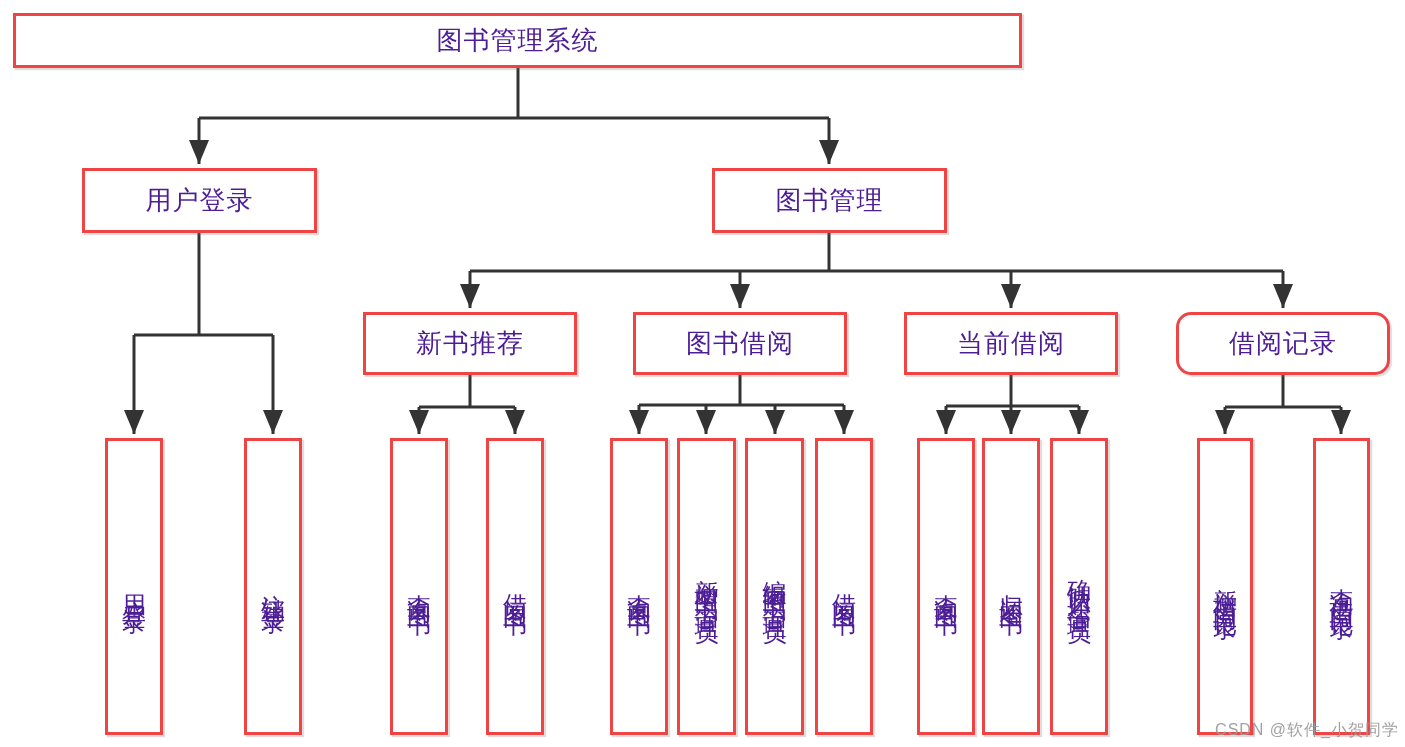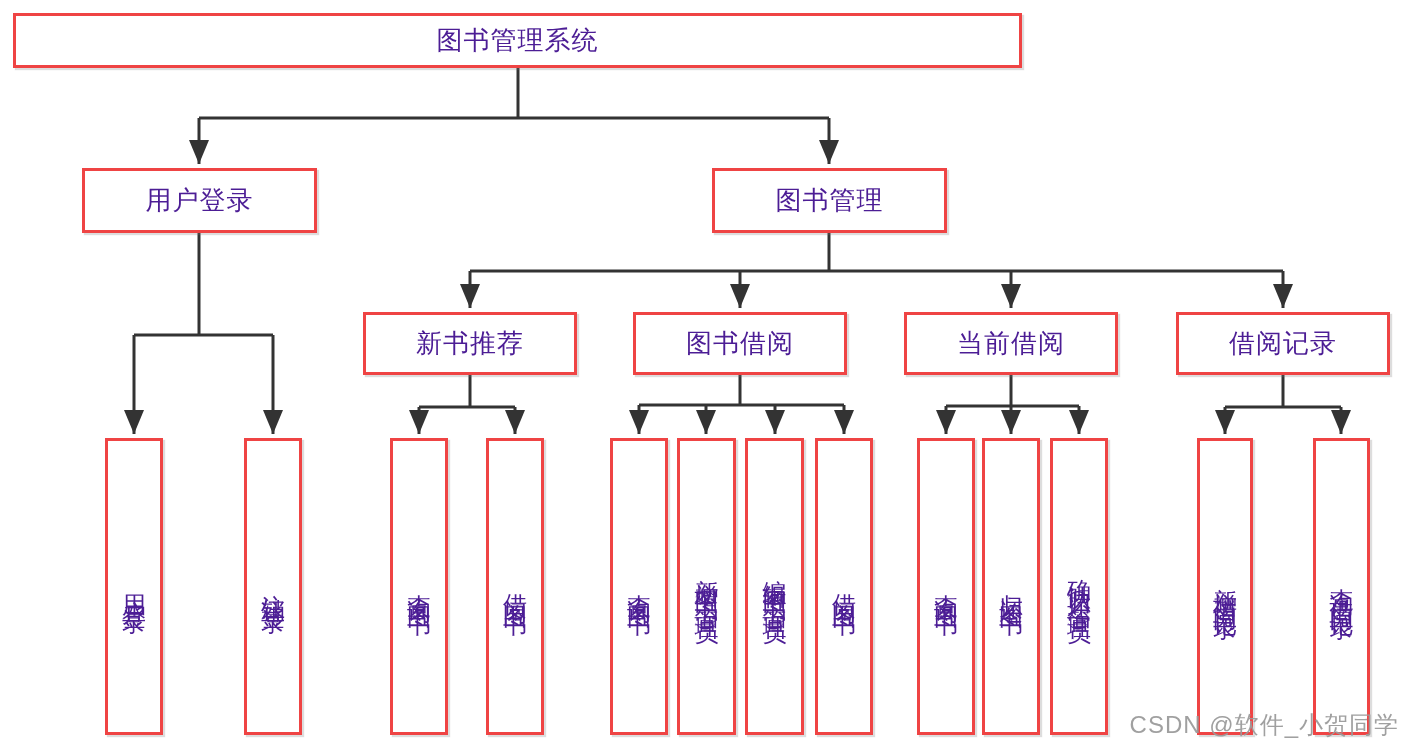--- a/index.html
+++ b/index.html
@@ -44,21 +44,21 @@
     writing-mode: vertical-rl;
     text-orientation: mixed;
     letter-spacing: 6px;
     line-height: 1;
     white-space: nowrap;
   }
   .watermark {
     position: absolute;
     right: 6px;
     bottom: 6px;
-    font-size: 24px;
+    font-size: 16px;
     color: rgba(155,155,155,0.95);
     letter-spacing: 1px;
     z-index: 3;
   }
 </style>
 </head>
 <body>
 
 <div class="canvas">
 
@@ -125,21 +125,21 @@
 
   <div class="node h" style="left:712px; top:168px; width:235px; height:65px;">
     <span>图书管理</span>
   </div>
   <div class="node h" style="left:633px; top:312px; width:214px; height:63px;text-align:center;">
     <span>图书借阅</span>
   </div>
   <div class="node h" style="left:904px; top:312px; width:214px; height:63px;">
     <span>当前借阅</span>
   </div>
-  <div class="node h" style="left:1176px; top:312px; width:214px; height:63px;">
+  <div class="node h" style="left:1176px; top:312px; width:214px; height:63px;border-radius:15px;">
     <span>借阅记录</span>
   </div>
 
   <div class="node v" style="left:105px; top:438px; width:58px; height:297px;">
     <span class="vtext">用户登录</span>
   </div>
   <div class="node v" style="left:244px; top:438px; width:58px; height:297px;">
     <span class="vtext">注销登录</span>
   </div>
 

